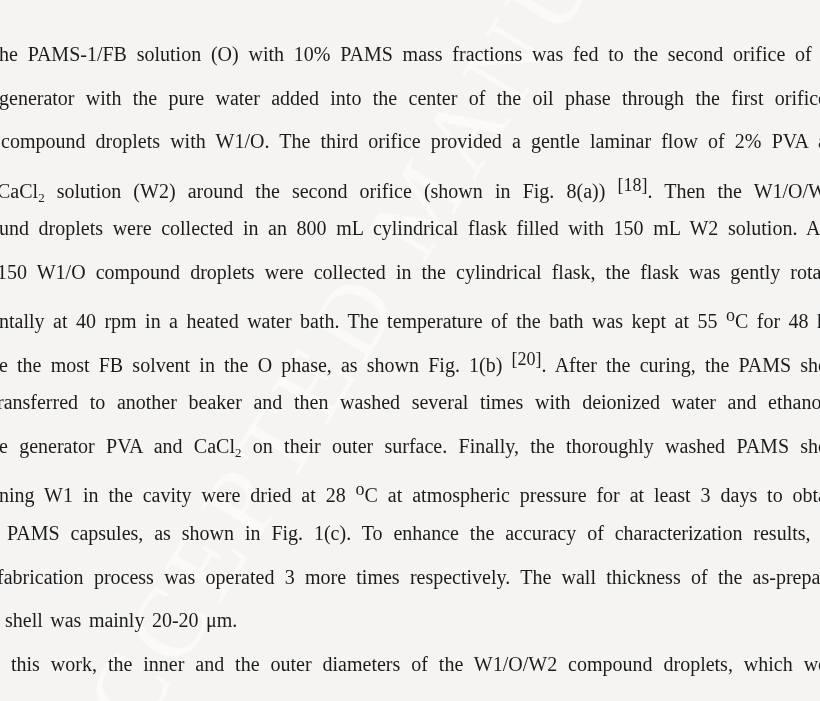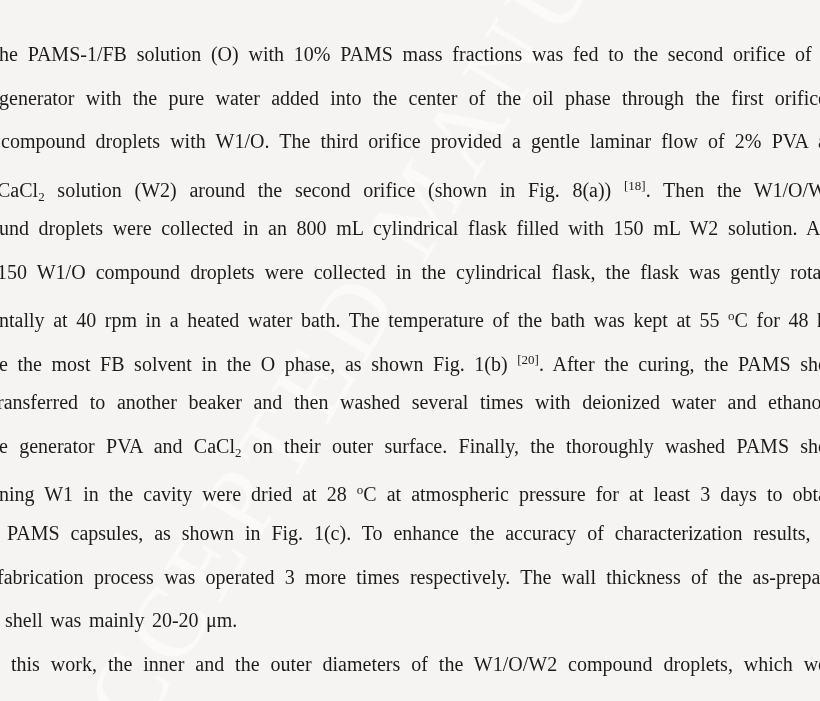--- a/index.html
+++ b/index.html
@@ -47,21 +47,21 @@
     text-align: justify;
     text-align-last: justify;
     word-spacing: 2.5px;
     padding-left: 4px;
   }
   .line.nojust {
     text-align: left;
     text-align-last: left;
   }
   .sup {
-    font-size: 13px;
+    font-size: 18px;
     vertical-align: 7px;
   }
   .sub {
     font-size: 13px;
     vertical-align: -4px;
   }
 </style>
 </head>
 <body>
 

